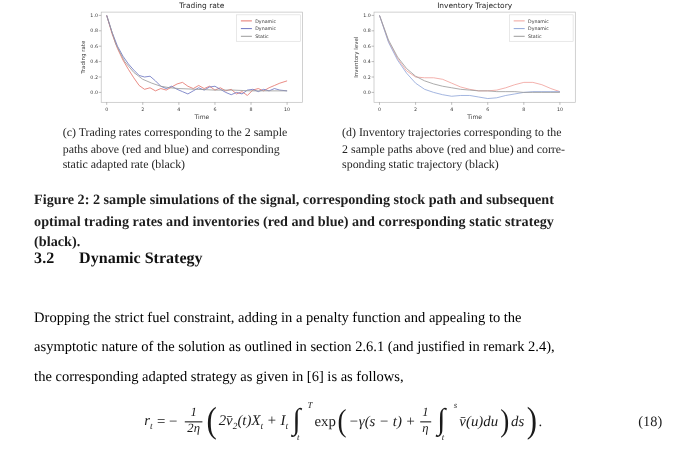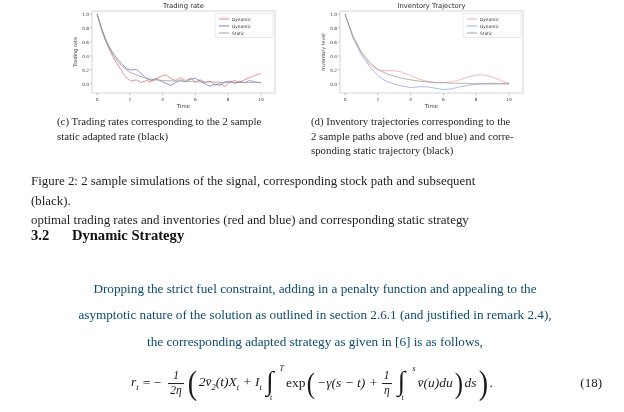--- a/index.html
+++ b/index.html
@@ -5,24 +5,24 @@
   html,body{margin:0;padding:0;background:#ffffff;}
   .page{position:relative;width:624px;height:412px;background:#ffffff;overflow:hidden;
         font-family:"Liberation Serif","DejaVu Serif",serif;color:#222;}
   .chart{position:absolute;top:0;width:250px;height:112px;}
   #chart0{left:58px;}
   #chart1{left:306px;}
   .chart svg{width:250px;height:112px;display:block;}
   .subcap{position:absolute;top:114px;width:254px;font-size:10.8px;line-height:14.5px;color:#252525;}
   #capc{left:57px;}
   #capd{left:311px;}
-  .figcap{position:absolute;left:31px;top:172px;width:568px;font-size:12.9px;line-height:19.5px;color:#1e1e1e;}
+  .figcap{position:absolute;left:31px;top:172px;width:568px;font-size:12.9px;line-height:19.5px;color:#1e1e1e;font-weight:bold;}
   .heading{position:absolute;left:31px;top:227px;font-size:14.6px;font-weight:bold;color:#111;}
   .heading .num{margin-right:19px;}
-  .para{position:absolute;left:31px;top:276px;width:568px;font-size:13.2px;color:#0c4a6e;text-align:center;}
+  .para{position:absolute;left:31px;top:276px;width:568px;font-size:13.2px;color:#000000;}
   .para .pline{line-height:26.3px;white-space:nowrap;}
   .eq{position:absolute;left:0;top:356px;width:624px;height:54px;display:flex;align-items:center;
       justify-content:center;font-size:13.5px;font-style:italic;color:#1a1a1a;}
   .eq sub{font-size:8.5px;font-style:italic;}
   .tok{margin:0 1px;}
   .rel{margin:0 4px 0 3px;font-style:normal;}
   .upright{font-style:normal;text-align:center;}
   .frac{display:inline-flex;flex-direction:column;align-items:center;font-size:11.5px;
         line-height:1.15;margin:0 3px;font-style:italic;}
   .frac .den{border-top:0.8px solid #222;padding:0 2px;}
@@ -120,33 +120,34 @@
         <text x="174" y="20.6" font-size="4.3" text-anchor="start" fill="#333" font-family="&quot;DejaVu Sans&quot;, sans-serif">Dynamic</text>
         <line x1="161" y1="26" x2="171" y2="26" stroke="#90a6d9" stroke-width="0.9"></line>
         <text x="174" y="27.6" font-size="4.3" text-anchor="start" fill="#333" font-family="&quot;DejaVu Sans&quot;, sans-serif">Dynamic</text>
         <line x1="161" y1="33" x2="171" y2="33" stroke="#9a9a9a" stroke-width="0.9"></line>
         <text x="174" y="34.6" font-size="4.3" text-anchor="start" fill="#333" font-family="&quot;DejaVu Sans&quot;, sans-serif">Static</text>
       </svg>
   </div>
 
   <div class="subcap" id="capc">
     <div>(c) Trading rates corresponding to the 2 sample</div>
+    <div>paths above (red and blue) and corresponding</div>
     <div>static adapted rate (black)</div>
   </div>
 
   <div class="subcap" id="capd">
     <div>(d) Inventory trajectories corresponding to the</div>
     <div>2 sample paths above (red and blue) and corre-</div>
     <div>sponding static trajectory (black)</div>
   </div>
 
   <div class="figcap">
     <div>Figure 2: 2 sample simulations of the signal, corresponding stock path and subsequent</div>
+    <div>optimal trading rates and inventories (red and blue) and corresponding static strategy</div>
     <div>(black).</div>
-    <div>optimal trading rates and inventories (red and blue) and corresponding static strategy</div>
   </div>
 
   <div class="heading">
     <span class="num">3.2</span>
     <span>Dynamic Strategy</span>
   </div>
 
   <div class="para">
     <div class="pline">Dropping the strict fuel constraint, adding in a penalty function and appealing to the</div>
     <div class="pline">asymptotic nature of the solution as outlined in section 2.6.1 (and justified in remark 2.4),</div>

